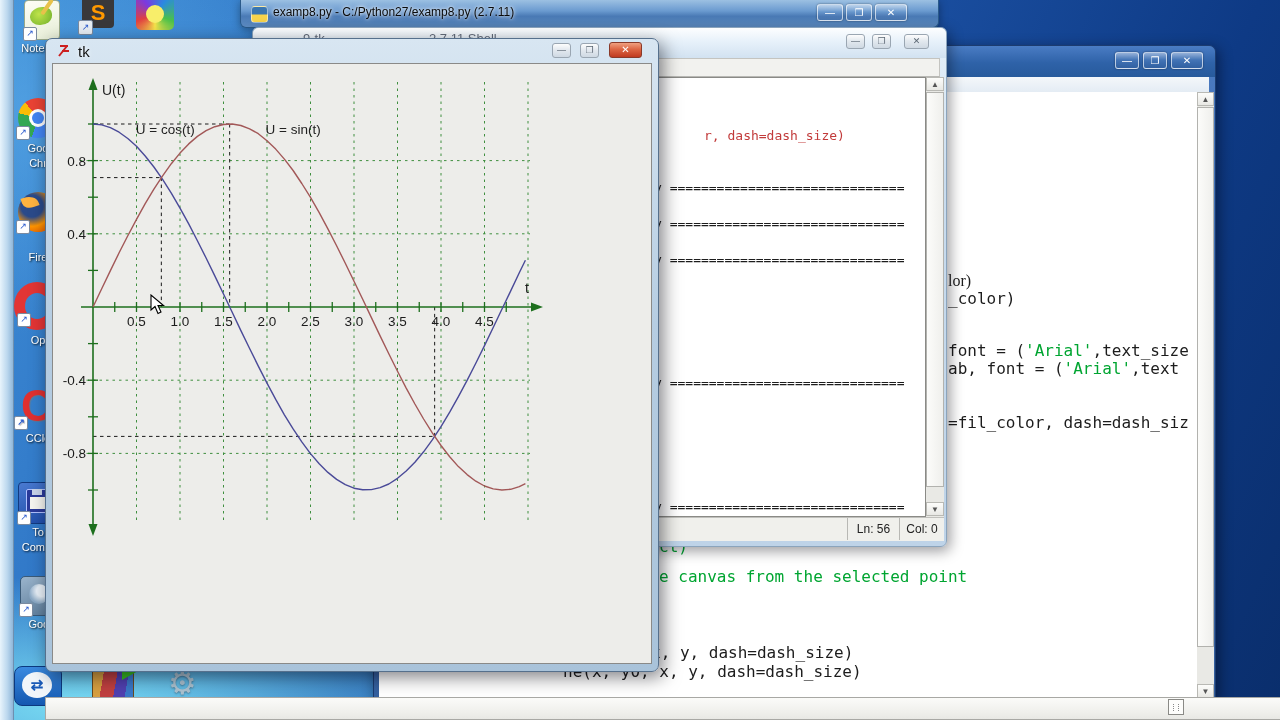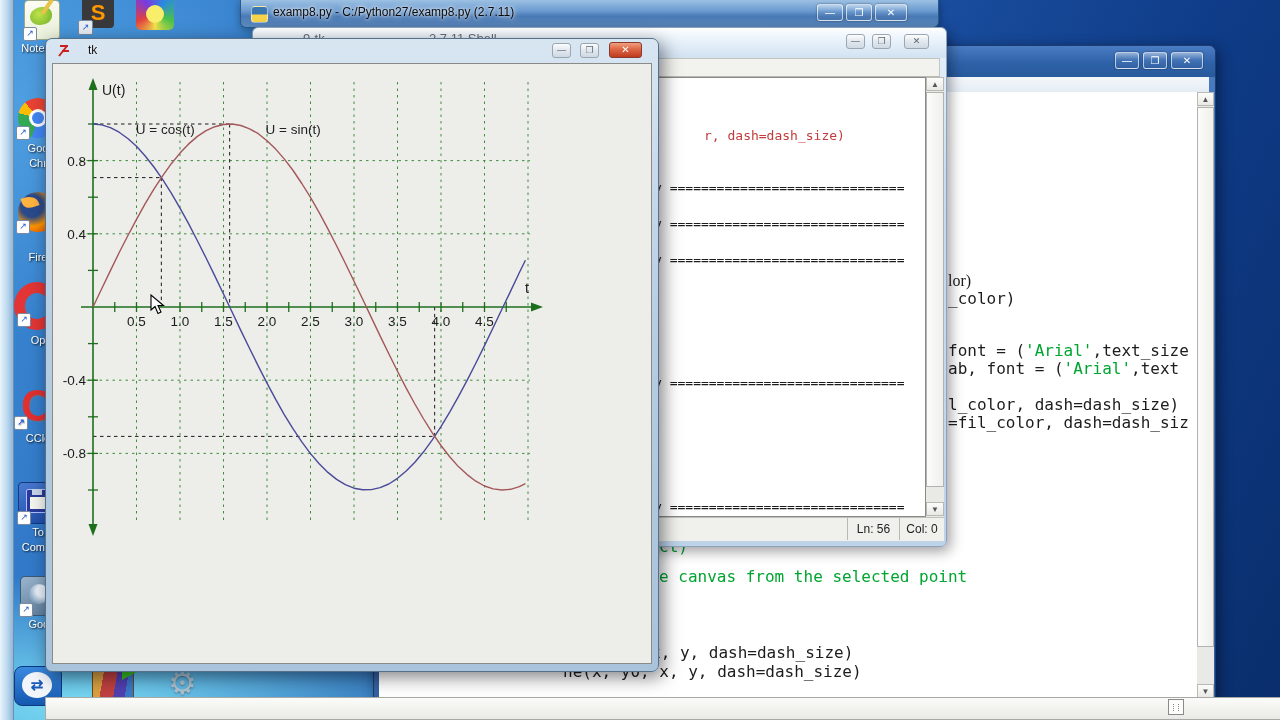--- a/index.html
+++ b/index.html
@@ -142,21 +142,20 @@
     <div class="glassbtn abs" style="left:769px;top:6px;width:24px;height:17px;">❐</div>
     <div class="glassbtn abs" style="left:797px;top:6px;width:32px;height:17px;">✕</div>
 
     <div class="abs" style="left:5px;top:31px;width:830px;height:15px;background:linear-gradient(180deg,#f4f7fa,#e4ecf4);border-bottom:1px solid #b8c4d0;"></div>
 
     <div class="abs" id="right-code" style="left:5px;top:46px;width:818px;height:607px;background:#ffffff;overflow:hidden;font-size:16px;line-height:18px;">
         <div class="codeline" style="left: 569px; top: 180px; font-family: Liberation Serif, serif;"><span style="color: rgb(28, 28, 28);">lor)</span></div>
         <div class="codeline" style="left: 569px; top: 198px;"><span style="color: rgb(28, 28, 28);">_color)</span></div>
         <div class="codeline" style="left: 569px; top: 250px; text-align: center;"><span style="color: rgb(28, 28, 28);">font = (</span><span style="color: rgb(0, 165, 49);">'Arial'</span><span style="color: rgb(28, 28, 28);">,text_size</span></div>
         <div class="codeline" style="left: 569px; top: 268px;"><span style="color: rgb(28, 28, 28);">ab, font = (</span><span style="color: rgb(0, 165, 49);">'Arial'</span><span style="color: rgb(28, 28, 28);">,text</span></div>
-        <div class="codeline" style="left: 569px; top: 304px;"><span style="color: rgb(28, 28, 28);">l_color, dash=dash_size)</span></div>
         <div class="codeline" style="left: 569px; top: 322px;"><span style="color: rgb(28, 28, 28);">=fil_color, dash=dash_siz</span></div>
         <div class="codeline" style="left: 280px; top: 446px;"><span style="color: rgb(0, 165, 49);">ct)</span></div>
         <div class="codeline" style="left: 280px; top: 476px;"><span style="color: rgb(0, 165, 49);">e canvas from the selected point</span></div>
         <div class="codeline" style="left: 272px; top: 552px;"><span style="color: rgb(28, 28, 28);">x, y, dash=dash_size)</span></div>
         <div class="codeline" style="left: 184px; top: 571px;"><span style="color: rgb(28, 28, 28);">ne(x, y0, x, y, dash=dash_size)</span></div>
       </div>
 
     <div class="abs" style="left:823px;top:46px;width:17px;height:607px;background:#e9e9e5;">
       <div class="scroll-arrow abs" style="left:0;top:0;width:17px;height:14px;">▲</div>
       <div class="scroll-thumb abs" style="left:0;top:15px;width:17px;height:540px;"></div>
@@ -201,21 +200,21 @@
   </div>
 
   <div class="abs" style="left:45px;top:38px;width:612px;height:632px;
               background:linear-gradient(180deg,#d8e6f2 0%,#b6cde2 45%,#a9c3da 100%);
               border:1px solid #56708c;border-radius:7px;box-shadow:4px 5px 18px rgba(0,0,10,.5);">
 
     <div class="abs" style="left:0;top:0;width:100%;height:24px;">
       <svg class="abs" style="left:11px;top:5px;" width="16" height="14" viewBox="0 0 16 14">
         <path d="M2 12 L10 2 M3 2 L11 2 M5 7 L12 7" stroke="#cc2020" stroke-width="2" fill="none"></path>
       </svg>
-      <span class="abs" style="left:42px;top:4px;font-size:12px;color:#111;text-shadow:0 0 5px rgba(255,255,255,.9);">tk</span>
+      <span class="abs" style="left:32px;top:4px;font-size:15px;color:#111;text-shadow:0 0 5px rgba(255,255,255,.9);">tk</span>
       <div class="greybtn abs" style="left:506px;top:4px;width:19px;height:15px;">—</div>
       <div class="greybtn abs" style="left:534px;top:4px;width:19px;height:15px;">❐</div>
       <div class="abs" style="left:563px;top:3px;width:33px;height:16px;box-sizing:border-box;border:1px solid #8a3a2a;border-radius:3px;
                   background:linear-gradient(180deg,#f0a080,#dd6644 45%,#c03a20);color:#fff;font-size:10px;line-height:14px;text-align:center;">✕</div>
     </div>
 
     <div class="abs" style="left:6px;top:24px;width:600px;height:601px;background:#ededea;border:1px solid #8a8a88;box-sizing:border-box;overflow:hidden;">
       <svg id="plot" width="598" height="599" viewBox="0 0 598 599" style="position:absolute;left:0;top:0;">
           <line x1="83.5" y1="18" x2="83.5" y2="458" stroke="#3f8f3f" stroke-width="1" stroke-dasharray="2.5,4"></line>
           <line x1="127" y1="18" x2="127" y2="458" stroke="#3f8f3f" stroke-width="1" stroke-dasharray="2.5,4"></line>

